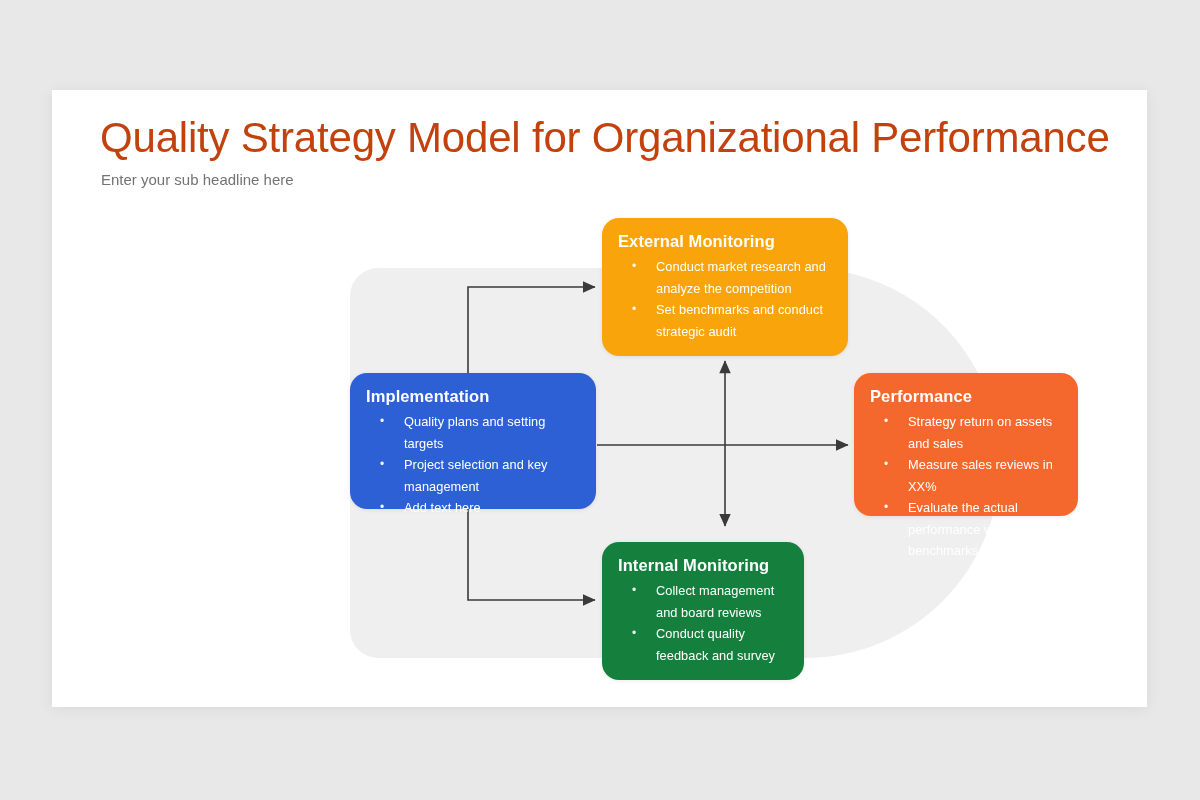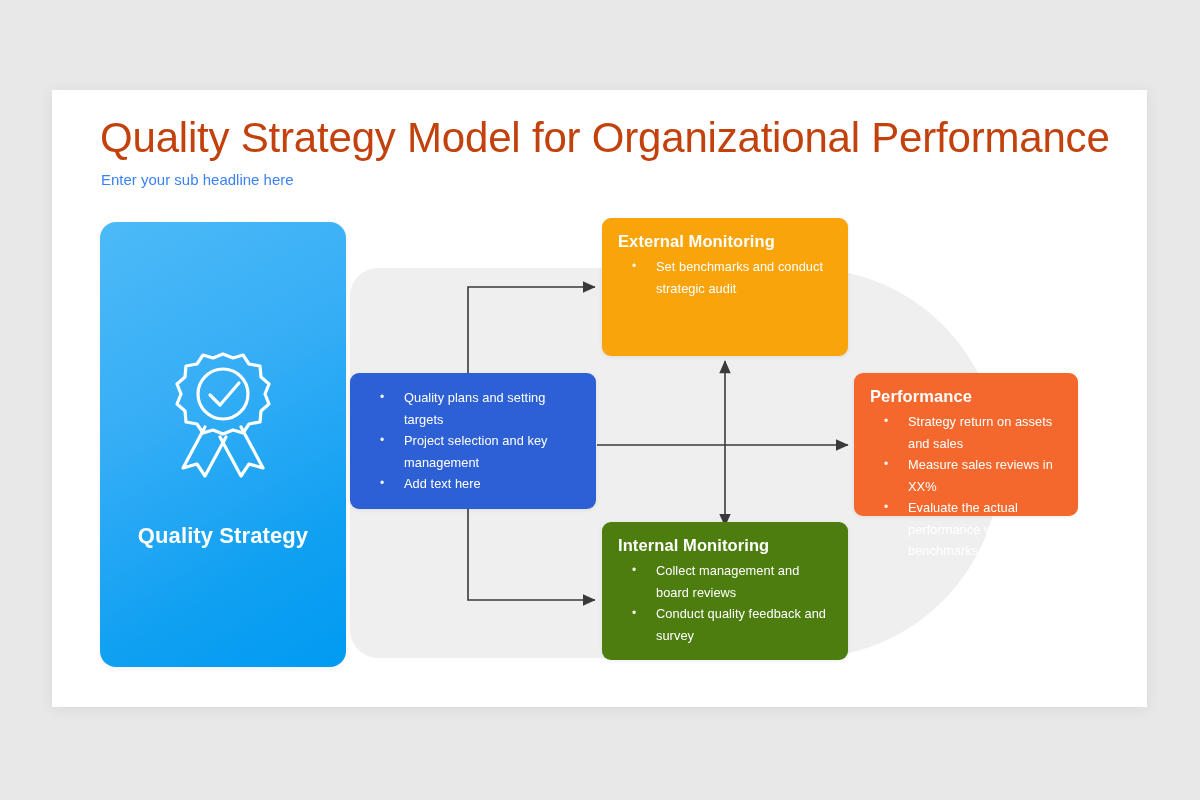--- a/index.html
+++ b/index.html
@@ -46,21 +46,21 @@
     white-space: nowrap;
     font-family: "Liberation Sans", sans-serif;
   }
 
   .slide-subtitle {
     position: absolute;
     left: 49px;
     top: 81px;
     font-size: 15px;
     font-weight: 400;
-    color: #3b82f6;
+    color: #737373;
     white-space: nowrap;
   }
 
   
   .grey-blob {
     position: absolute;
     left: 298px;
     top: 178px;
     width: 650px;
     height: 390px;
@@ -96,21 +96,21 @@
     margin-top: 44px;
     font-size: 22px;
     font-weight: bold;
     color: #ffffff;
     letter-spacing: 0.1px;
   }
 
   
   .node-card {
     position: absolute;
-    border-radius: 9px;
+    border-radius: 17px;
     z-index: 3;
     padding: 14px 16px 12px 16px;
     box-shadow: 0 1px 4px rgba(0,0,0,0.08);
   }
 
   .node-title {
     font-size: 16.5px;
     font-weight: bold;
     color: #ffffff;
     margin-bottom: 5px;
@@ -141,22 +141,22 @@
   
   #card-external {
     left: 550px; top: 128px; width: 246px; height: 138px;
     background: #f9a40b;
   }
   #card-implementation {
     left: 298px; top: 283px; width: 246px; height: 136px;
     background: #2e60d5;
   }
   #card-internal {
-    left: 550px; top: 432px; width: 246px; height: 138px;
-    background: #4d7c0f;
+    left: 550px; top: 452px; width: 202px; height: 138px;
+    background: #15803d;
   }
   #card-performance {
     left: 802px; top: 283px; width: 224px; height: 143px;
     background: #f5682d;
   }
 
   
   .connectors {
     position: absolute;
     left: 0; top: 0;
@@ -190,49 +190,31 @@
 
       <path d="M416,283 L416,197 L543,197" fill="none" stroke="#3a3a3a" stroke-width="1.6" marker-end="url(#arrow-end)"></path>
 
       <path d="M416,419 L416,510 L543,510" fill="none" stroke="#3a3a3a" stroke-width="1.6" marker-end="url(#arrow-end)"></path>
 
       <path d="M545,355 L796,355" fill="none" stroke="#3a3a3a" stroke-width="1.6" marker-end="url(#arrow-end)"></path>
 
       <path d="M673,271 L673,436" fill="none" stroke="#3a3a3a" stroke-width="1.6" marker-end="url(#arrow-end)" marker-start="url(#arrow-start)"></path>
     </svg>
 
-    <div class="hero-panel">
-      <svg class="hero-icon" viewBox="0 0 118 132">
-        <g fill="none" stroke="#ffffff" stroke-width="3.2" stroke-linecap="round" stroke-linejoin="round">
-
-          <path d="M41,80 L19,121 L33,117 L41,129 L62,90"></path>
-          <path d="M77,80 L99,121 L85,117 L77,129 L56,90"></path>
-
-          <path d="M59,7
-                   L69,11 L79,8 L85,17 L96,19 L97,30 L105,37 L101,47
-                   L105,57 L97,64 L96,75 L85,77 L79,86 L69,83 L59,87
-                   L49,83 L39,86 L33,77 L22,75 L21,64 L13,57 L17,47
-                   L13,37 L21,30 L22,19 L33,17 L39,8 L49,11 Z"></path>
-
-          <circle cx="59" cy="47" r="25"></circle>
-
-          <path d="M46,48 L56,58 L75,36"></path>
-        </g>
-      </svg>
-      <div class="hero-label">Quality Strategy</div>
-    </div>
 
     <div class="node-card" id="card-external">
       <div class="node-title">External Monitoring</div>
       <ul class="bullet-list">
+        <li class="bullet-item">Conduct market research and analyze the competition</li>
         <li class="bullet-item">Set benchmarks and conduct strategic audit</li>
       </ul>
     </div>
 
     <div class="node-card" id="card-implementation">
+      <div class="node-title">Implementation</div>
       <ul class="bullet-list">
         <li class="bullet-item">Quality plans and setting targets</li>
         <li class="bullet-item">Project selection and key management</li>
         <li class="bullet-item">Add text here</li>
       </ul>
     </div>
 
     <div class="node-card" id="card-internal">
       <div class="node-title">Internal Monitoring</div>
       <ul class="bullet-list">

